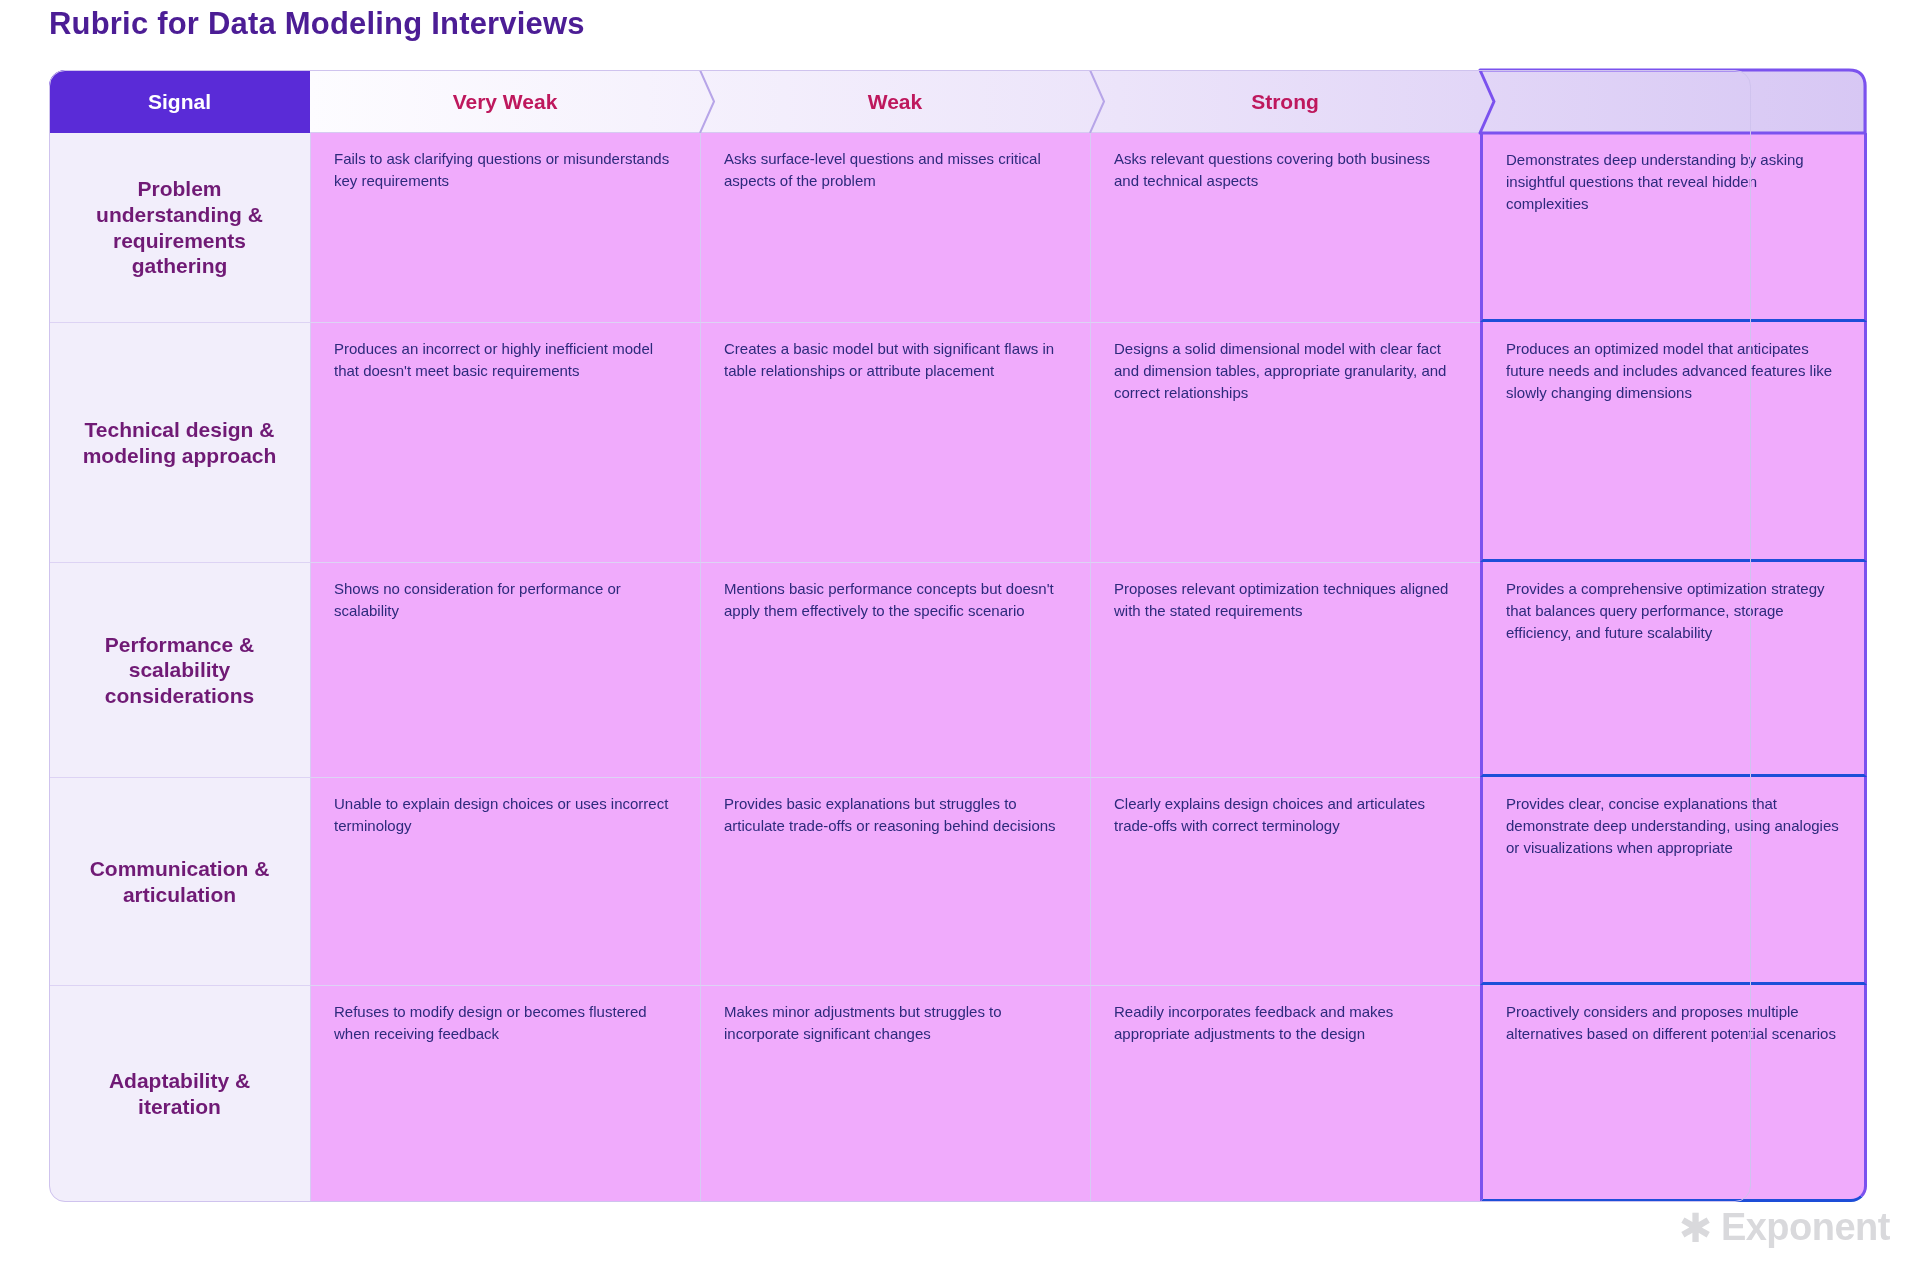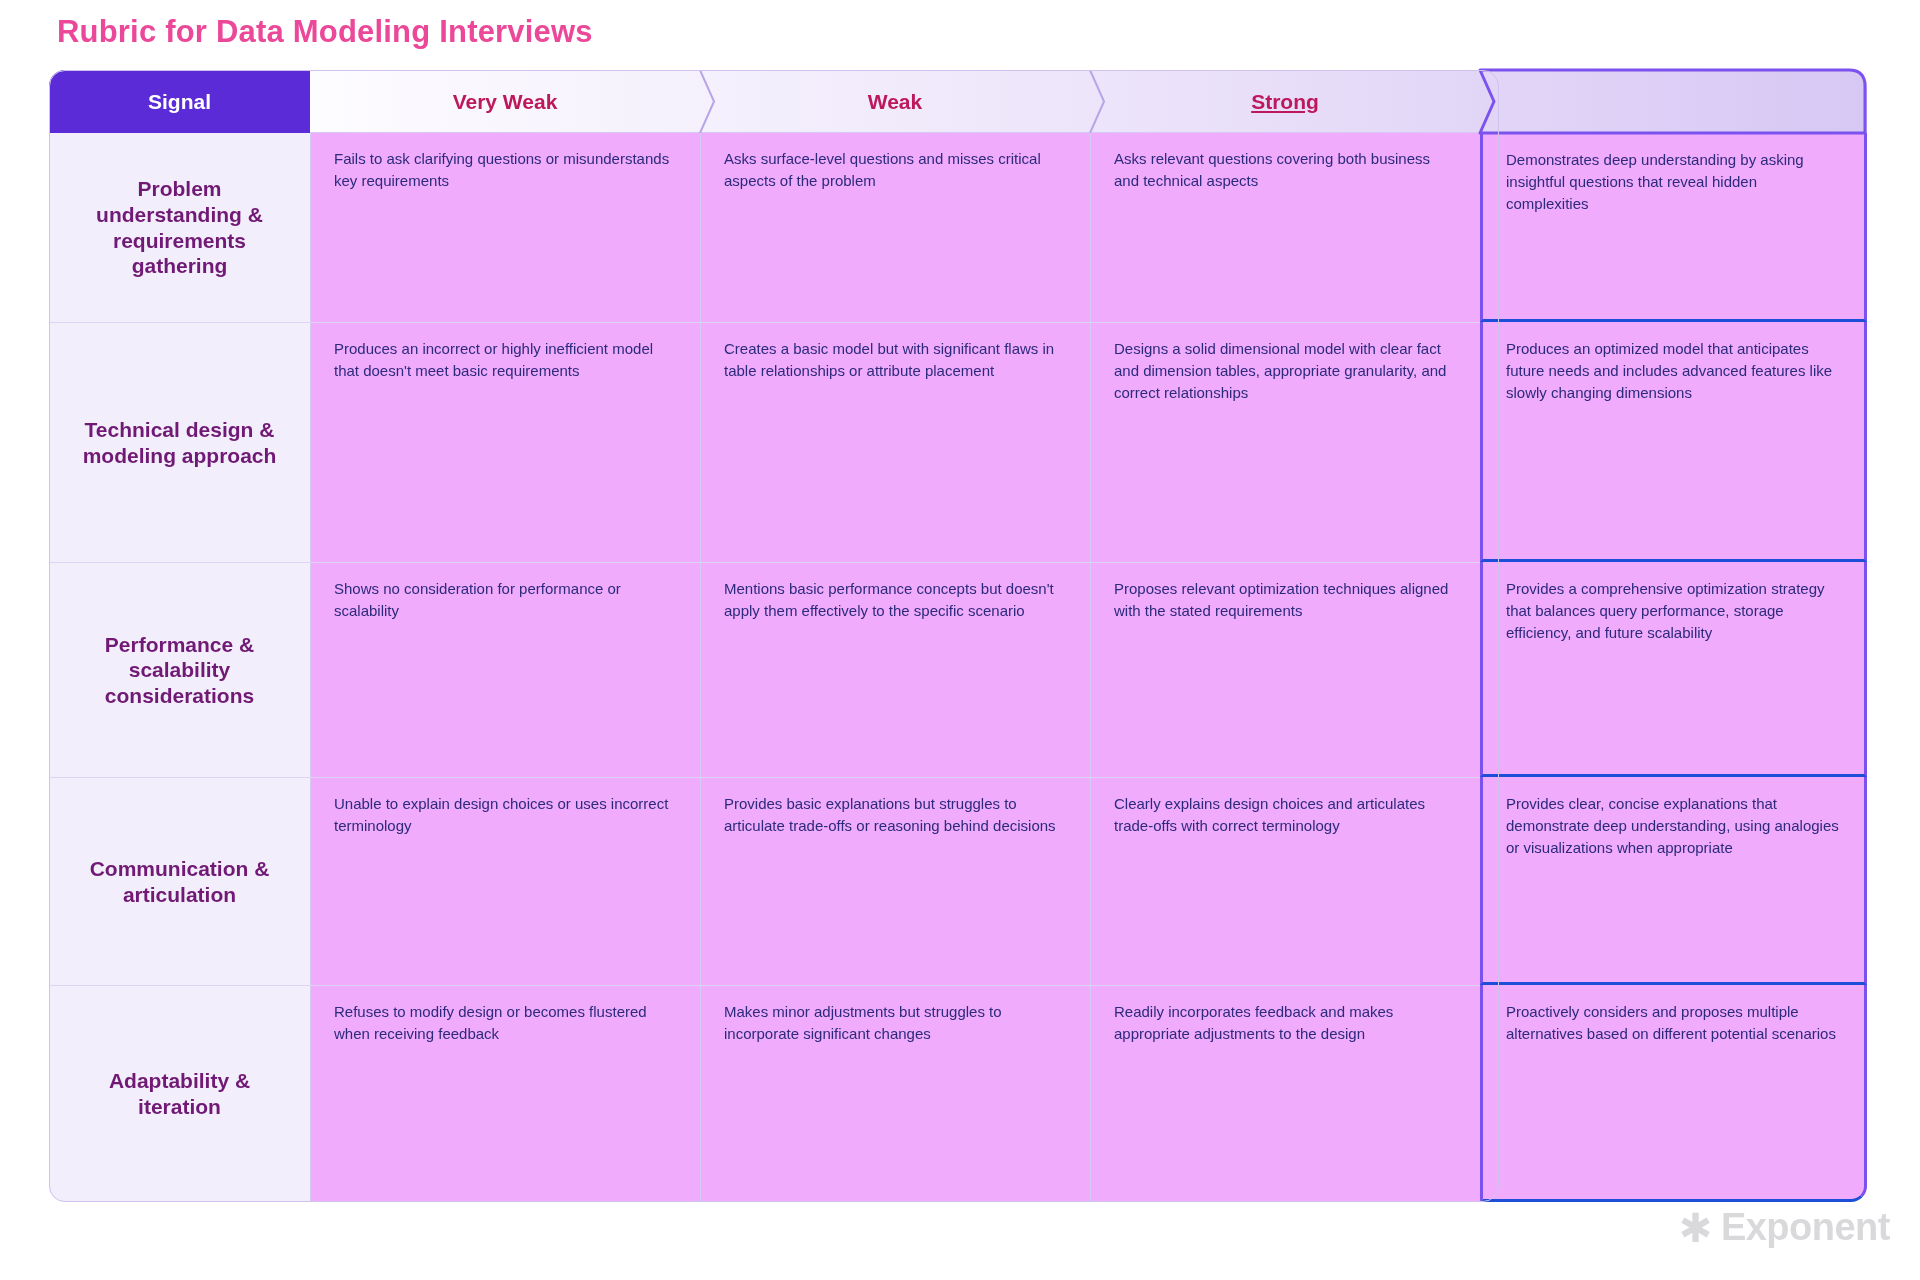--- a/index.html
+++ b/index.html
@@ -2,25 +2,25 @@
 <html><head>
 <meta charset="utf-8">
 <style>
   html,body { margin:0; padding:0; background:#ffffff; }
   * { box-sizing:border-box; }
   .canvas {
     position:relative; width:1920px; height:1280px; background:#ffffff;
     font-family:"Liberation Sans","DejaVu Sans",sans-serif; overflow:hidden;
   }
   .title {
-    position:absolute; left:49px; top:6px; margin:8px;
-    font-size:31px; font-weight:bold; color:#ec4899; letter-spacing:0.2px;
+    position:absolute; left:49px; top:6px; margin:0;
+    font-size:31px; font-weight:bold; color:#4c1d95; letter-spacing:0.2px;
   }
   .rubric {
-    position:absolute; left:49px; top:70px; width:1450px; height:1132px;
+    position:absolute; left:49px; top:70px; width:1702px; height:1132px;
     display:grid;
     grid-template-columns:261px 390px 390px 390px 387px;
     grid-template-rows:63px 189px 240px 215px 208px 217px;
     background:#ffffff;
   }
   .rubric::after {
     content:""; position:absolute; inset:0; border:1px solid #cfc3ee;
     border-radius:16px; pointer-events:none; z-index:5;
   }
   .header-strip {
@@ -32,21 +32,21 @@
   .hcell {
     position:relative; z-index:3; display:flex; align-items:center; justify-content:center;
     font-size:21px; font-weight:bold; color:#be185d;
   }
   .hsignal {
     grid-row:1; grid-column:1; background:#5a2bd7; color:#ffffff;
     border-top-left-radius:16px; z-index:2;
   }
   .h2 { grid-row:1; grid-column:2; }
   .h3 { grid-row:1; grid-column:3; }
-  .h4 { grid-row:1; grid-column:4;text-decoration:underline; }
+  .h4 { grid-row:1; grid-column:4; }
   .h5 { grid-row:1; grid-column:5; }
   .chev { position:absolute; top:0; width:26px; height:63px; z-index:2; pointer-events:none; }
   .chev-1 { left:644px; }
   .chev-2 { left:1034px; }
   .vs-head-outline { position:absolute; left:1400px; top:-3px; width:418px; height:70px; z-index:4; pointer-events:none; }
   .sig {
     background:#f2eefb; display:flex; align-items:center; justify-content:center;
     text-align:center; font-weight:bold; font-size:21px; color:#701a75;
     padding:0 26px; line-height:1.22; border-top:1px solid #ddd3f4;
   }

